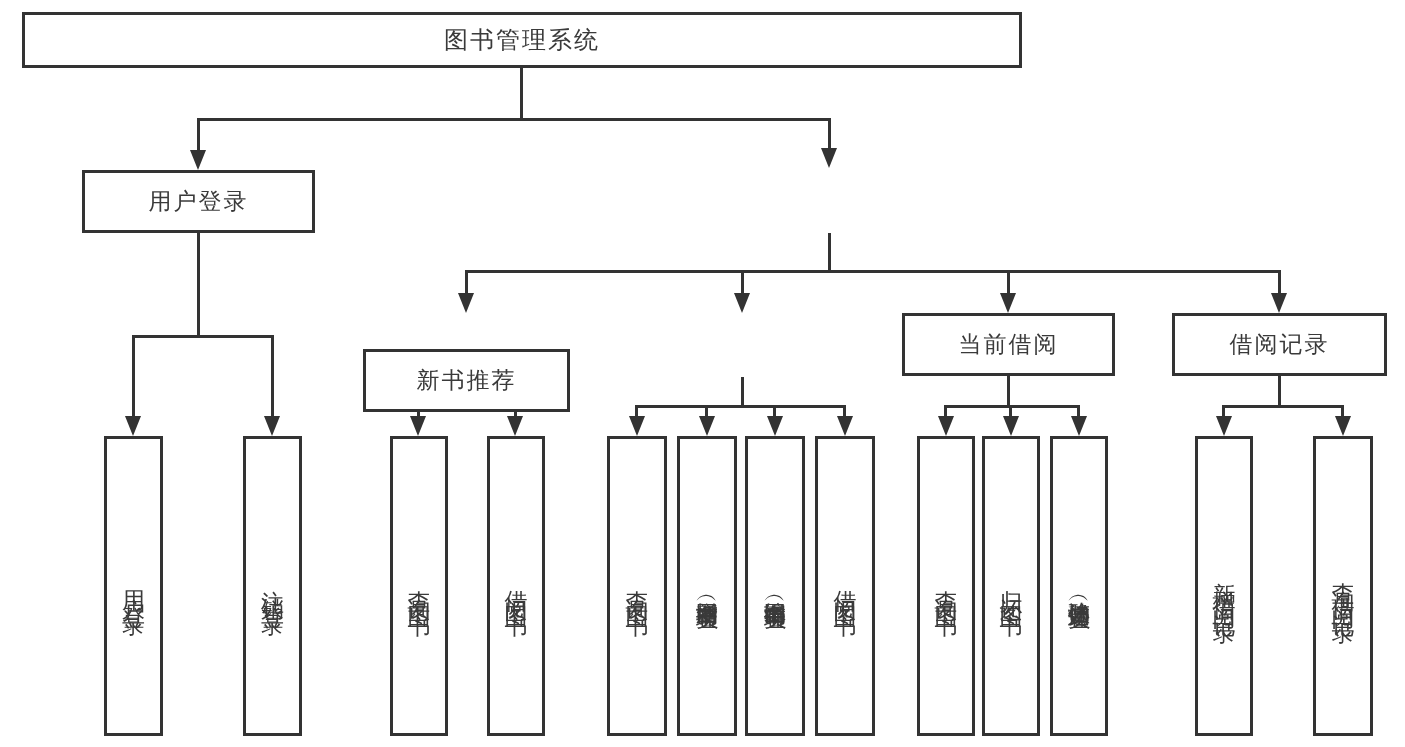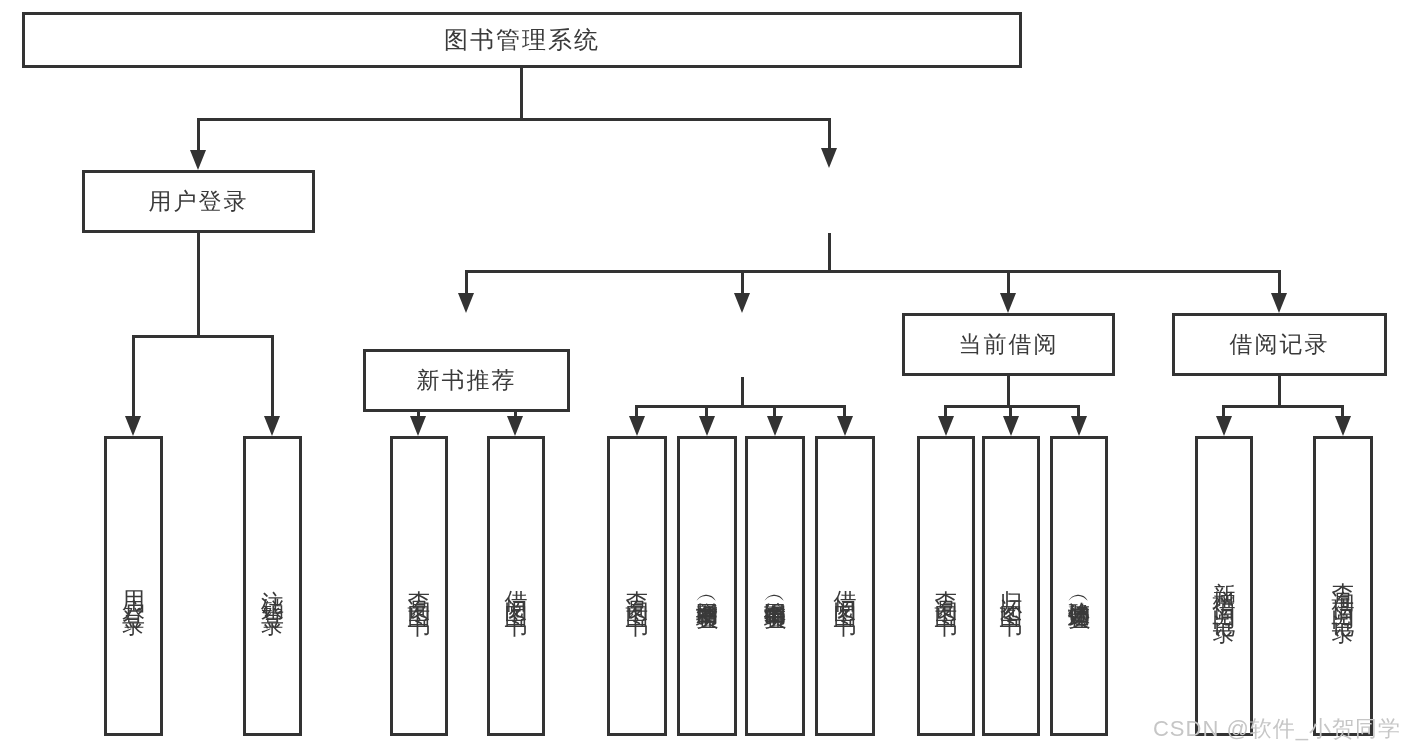--- a/index.html
+++ b/index.html
@@ -180,14 +180,13 @@
   <div class="vline" style="left:1077px;top:405px;height:18px;"></div>
   <div class="arrow" style="left:1071px;top:416px;"></div>
 
   <div class="vline" style="left:1278px;top:376px;height:29px;"></div>
   <div class="hline" style="left:1222px;top:405px;width:122px;"></div>
   <div class="vline" style="left:1222px;top:405px;height:18px;"></div>
   <div class="arrow" style="left:1216px;top:416px;"></div>
   <div class="vline" style="left:1341px;top:405px;height:18px;"></div>
   <div class="arrow" style="left:1335px;top:416px;"></div>
 
-  <div class="watermark">CSDN @软件_小贺同学</div>
 </div>
 
 </body></html>

